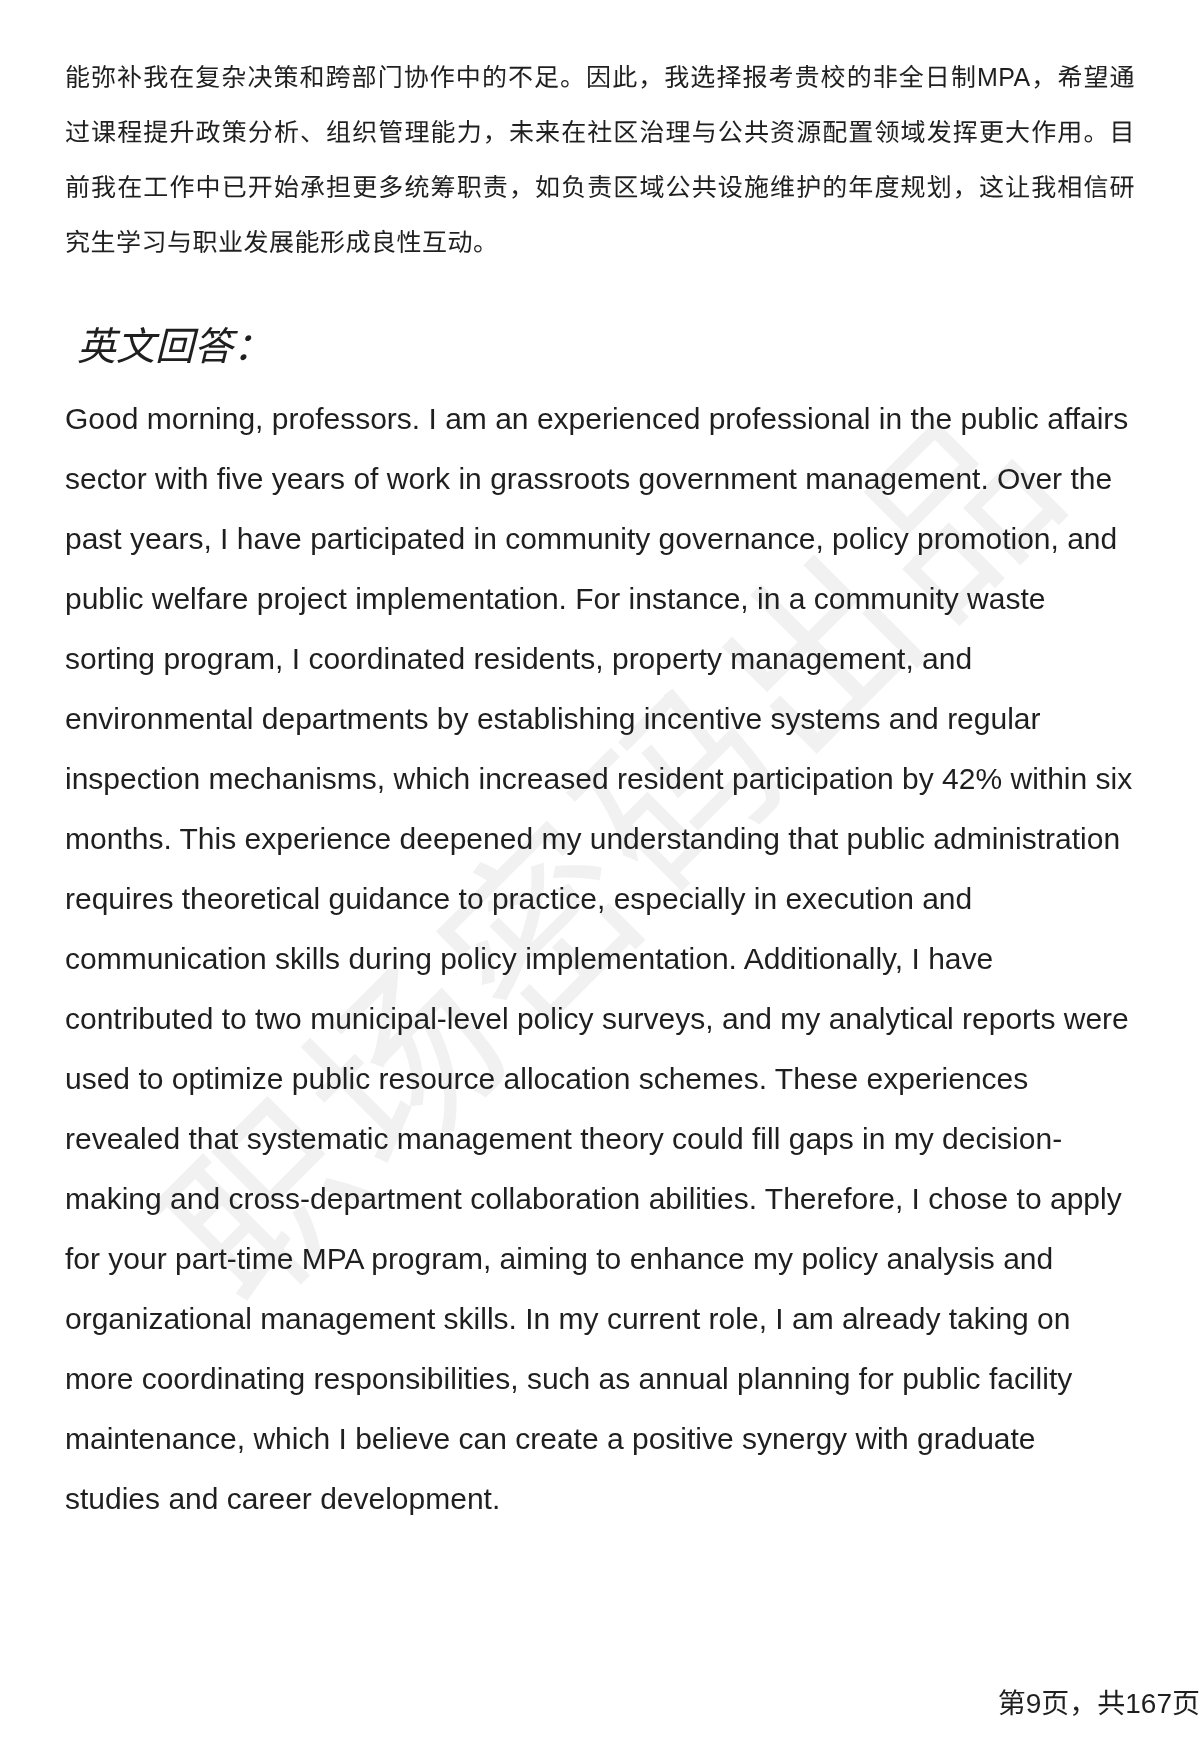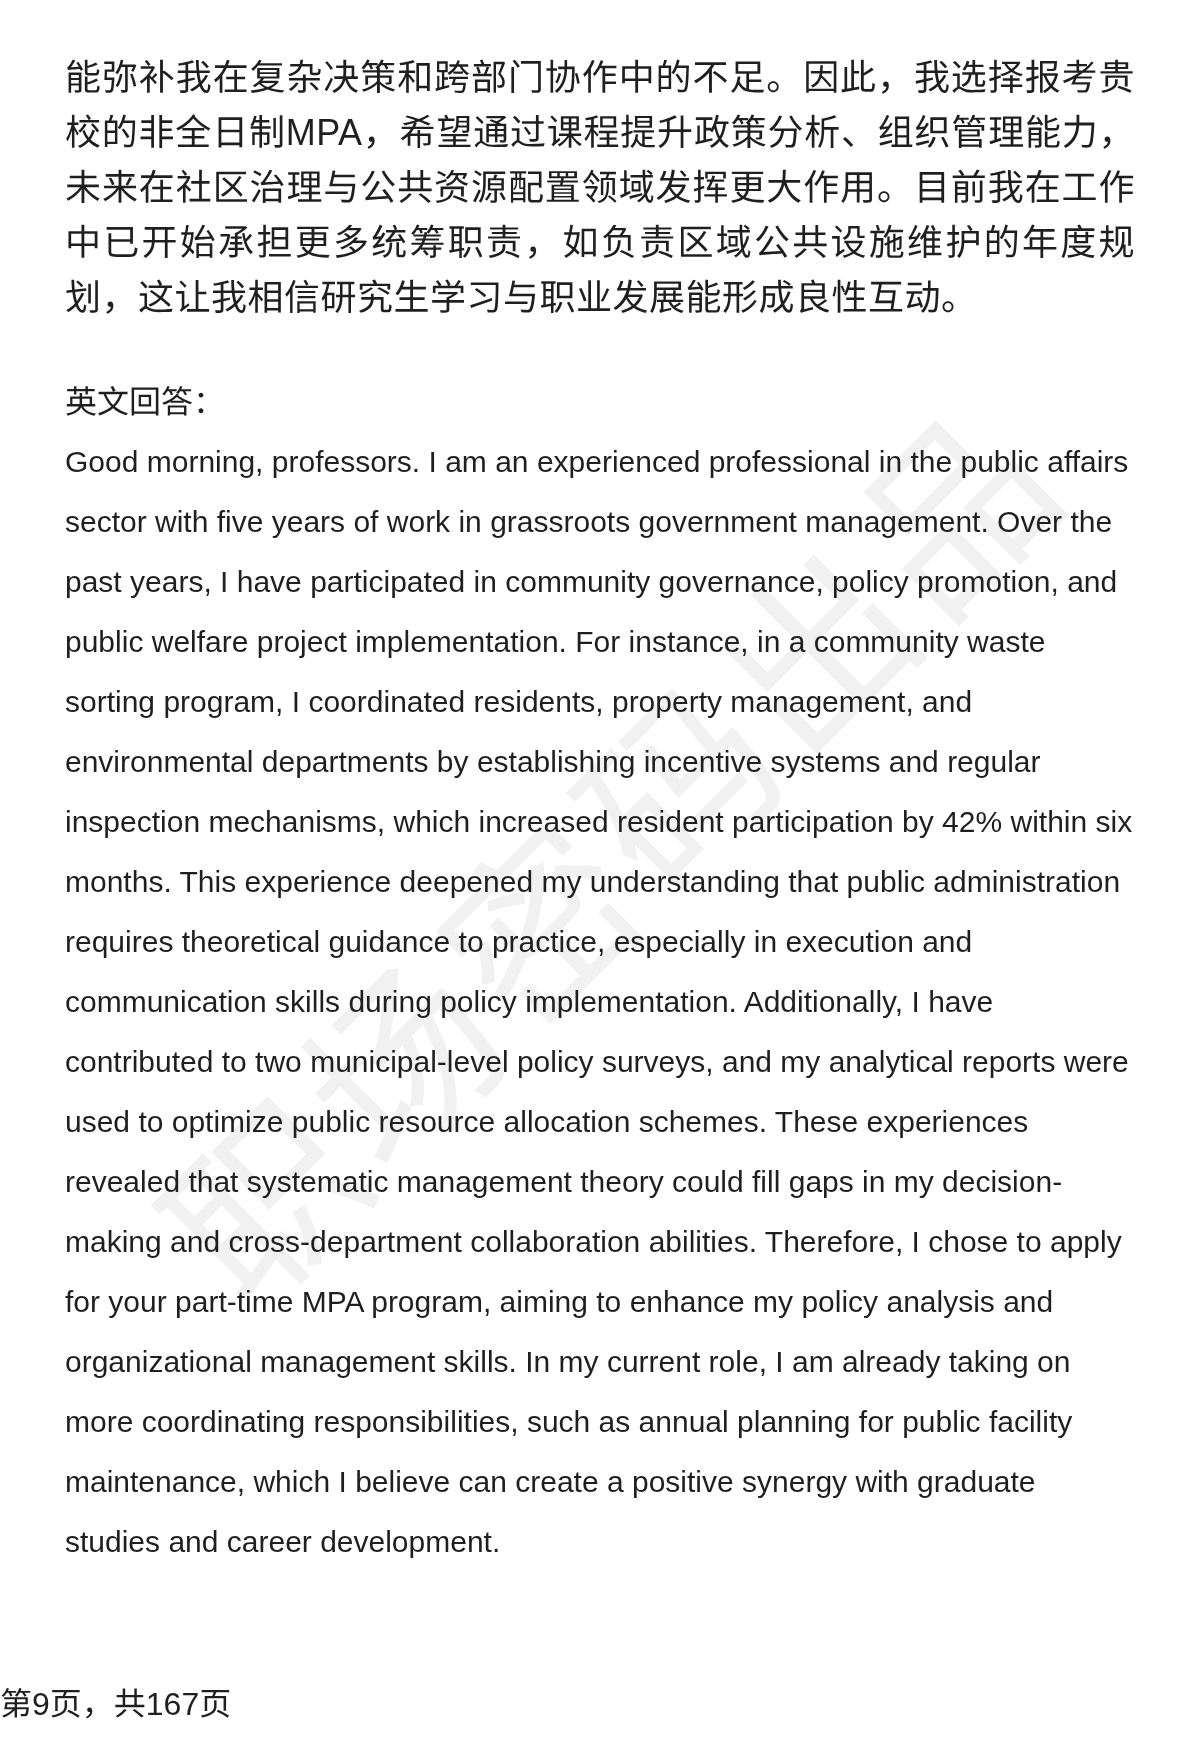--- a/index.html
+++ b/index.html
@@ -26,44 +26,45 @@
     color: #f1f1f1;
     white-space: nowrap;
     user-select: none;
     pointer-events: none;
   }
   .content {
     position: relative;
     padding: 50px 65px 0 65px;
   }
   .para-cn {
-    font-size: 36px;
+    font-size: 25px;
     line-height: 55px;
     margin: 0 0 47px 0;
     text-align: justify;
     letter-spacing: 0.5px;
   }
   .section-label {
-    font-size: 32px;
+    font-size: 39px;
     line-height: 60px;
-    margin: 0;
+    margin: 12px;
+    font-style: italic;
   }
   .para-en {
     font-size: 30px;
     line-height: 60px;
     margin: 0 0 38px 0;
     text-align: left;
   }
   .footer {
     position: absolute;
     left: 0;
     right: 0;
     top: 1684px;
-    text-align: left;
-    font-size: 32px;
+    text-align: right;
+    font-size: 28px;
     line-height: 40px;
     color: #1f1f1f;
   }
 </style>
 </head>
 <body>
 
 <div class="page">
 
   <div class="watermark">职场密码出品</div>

